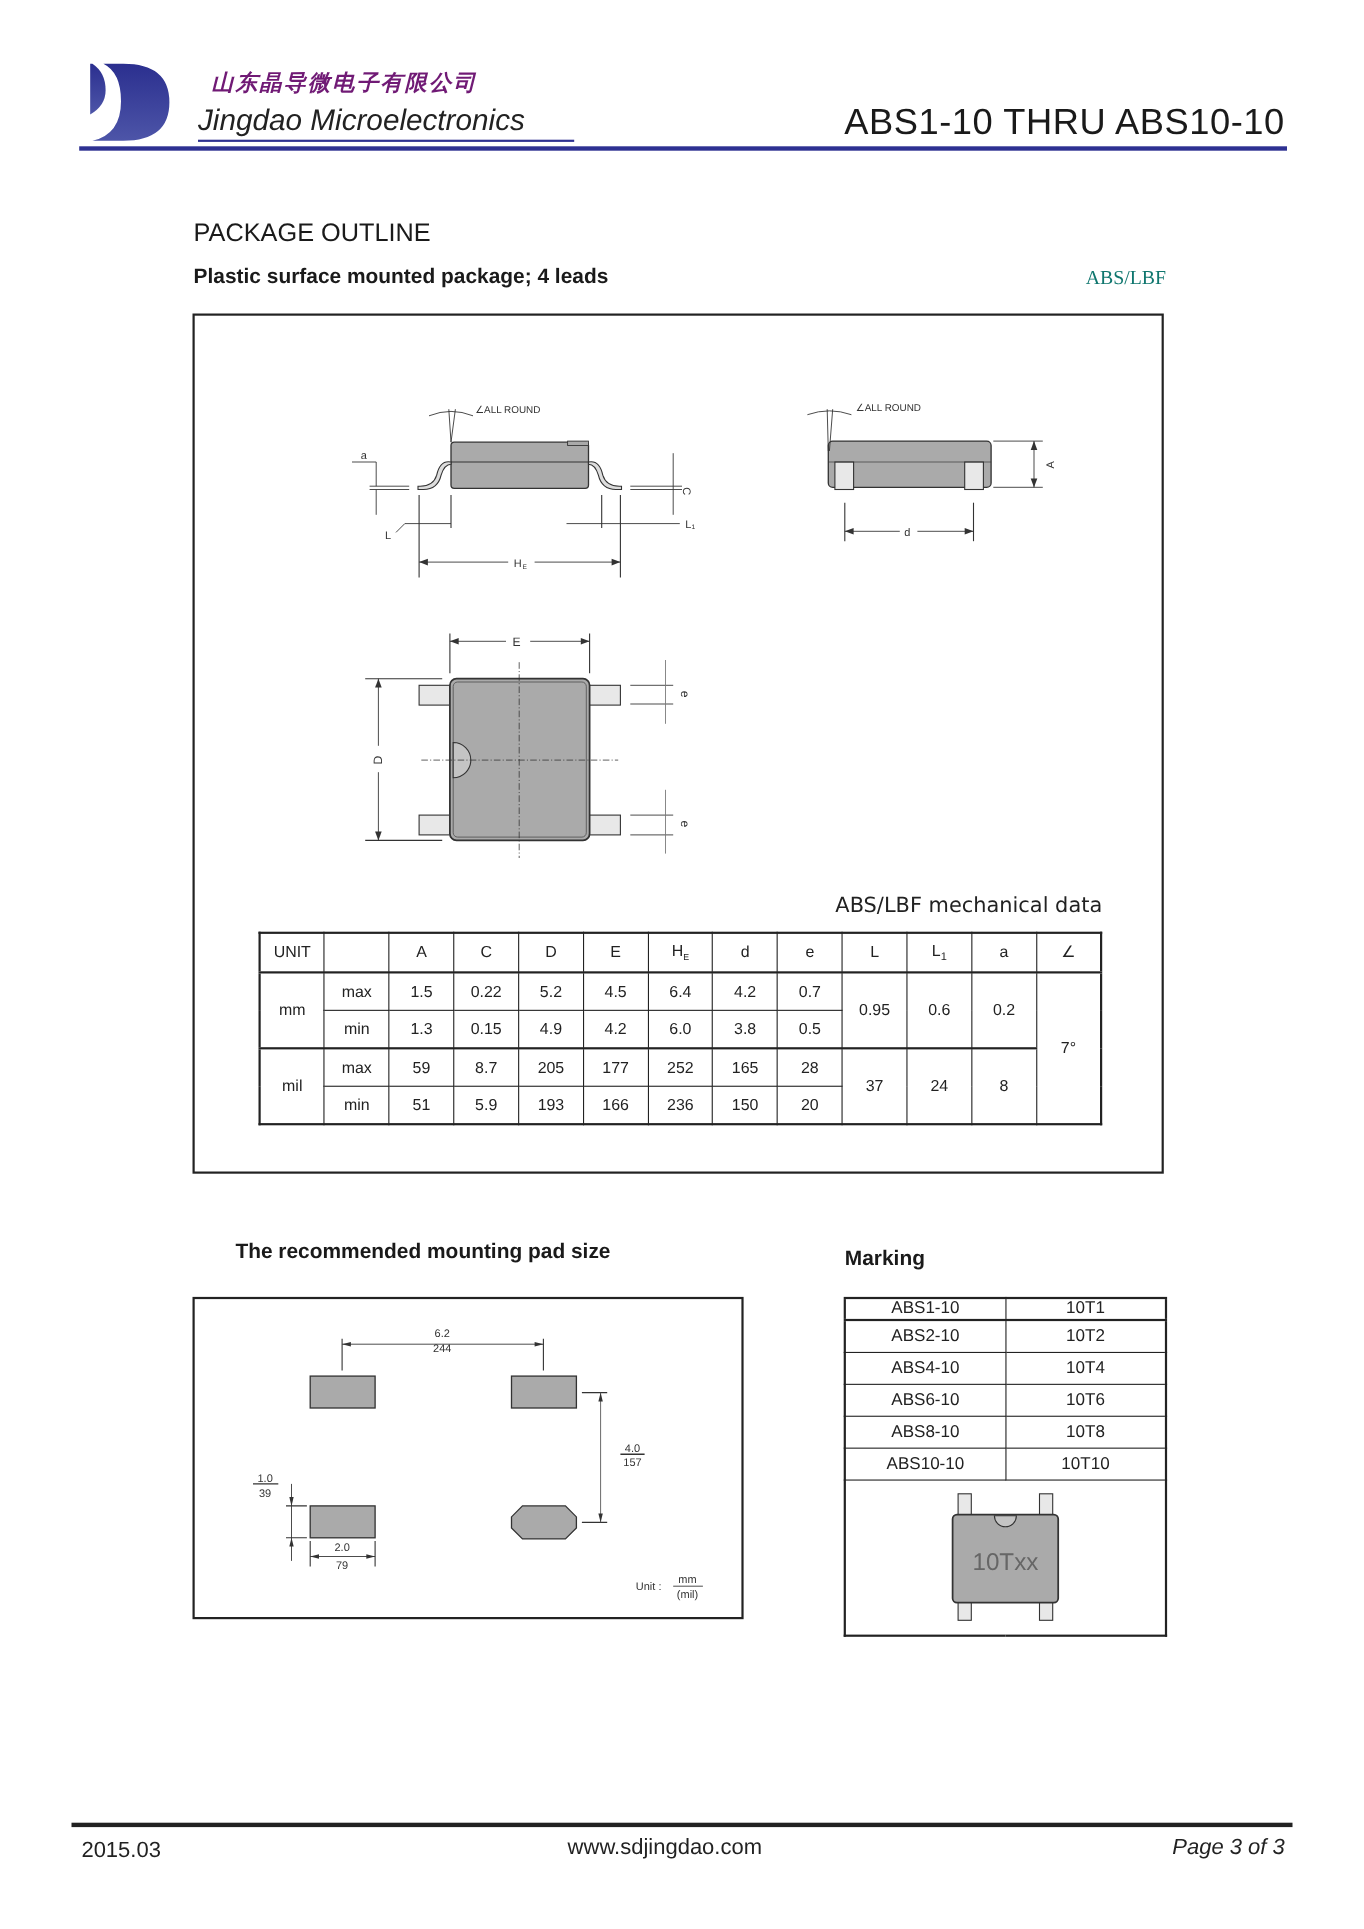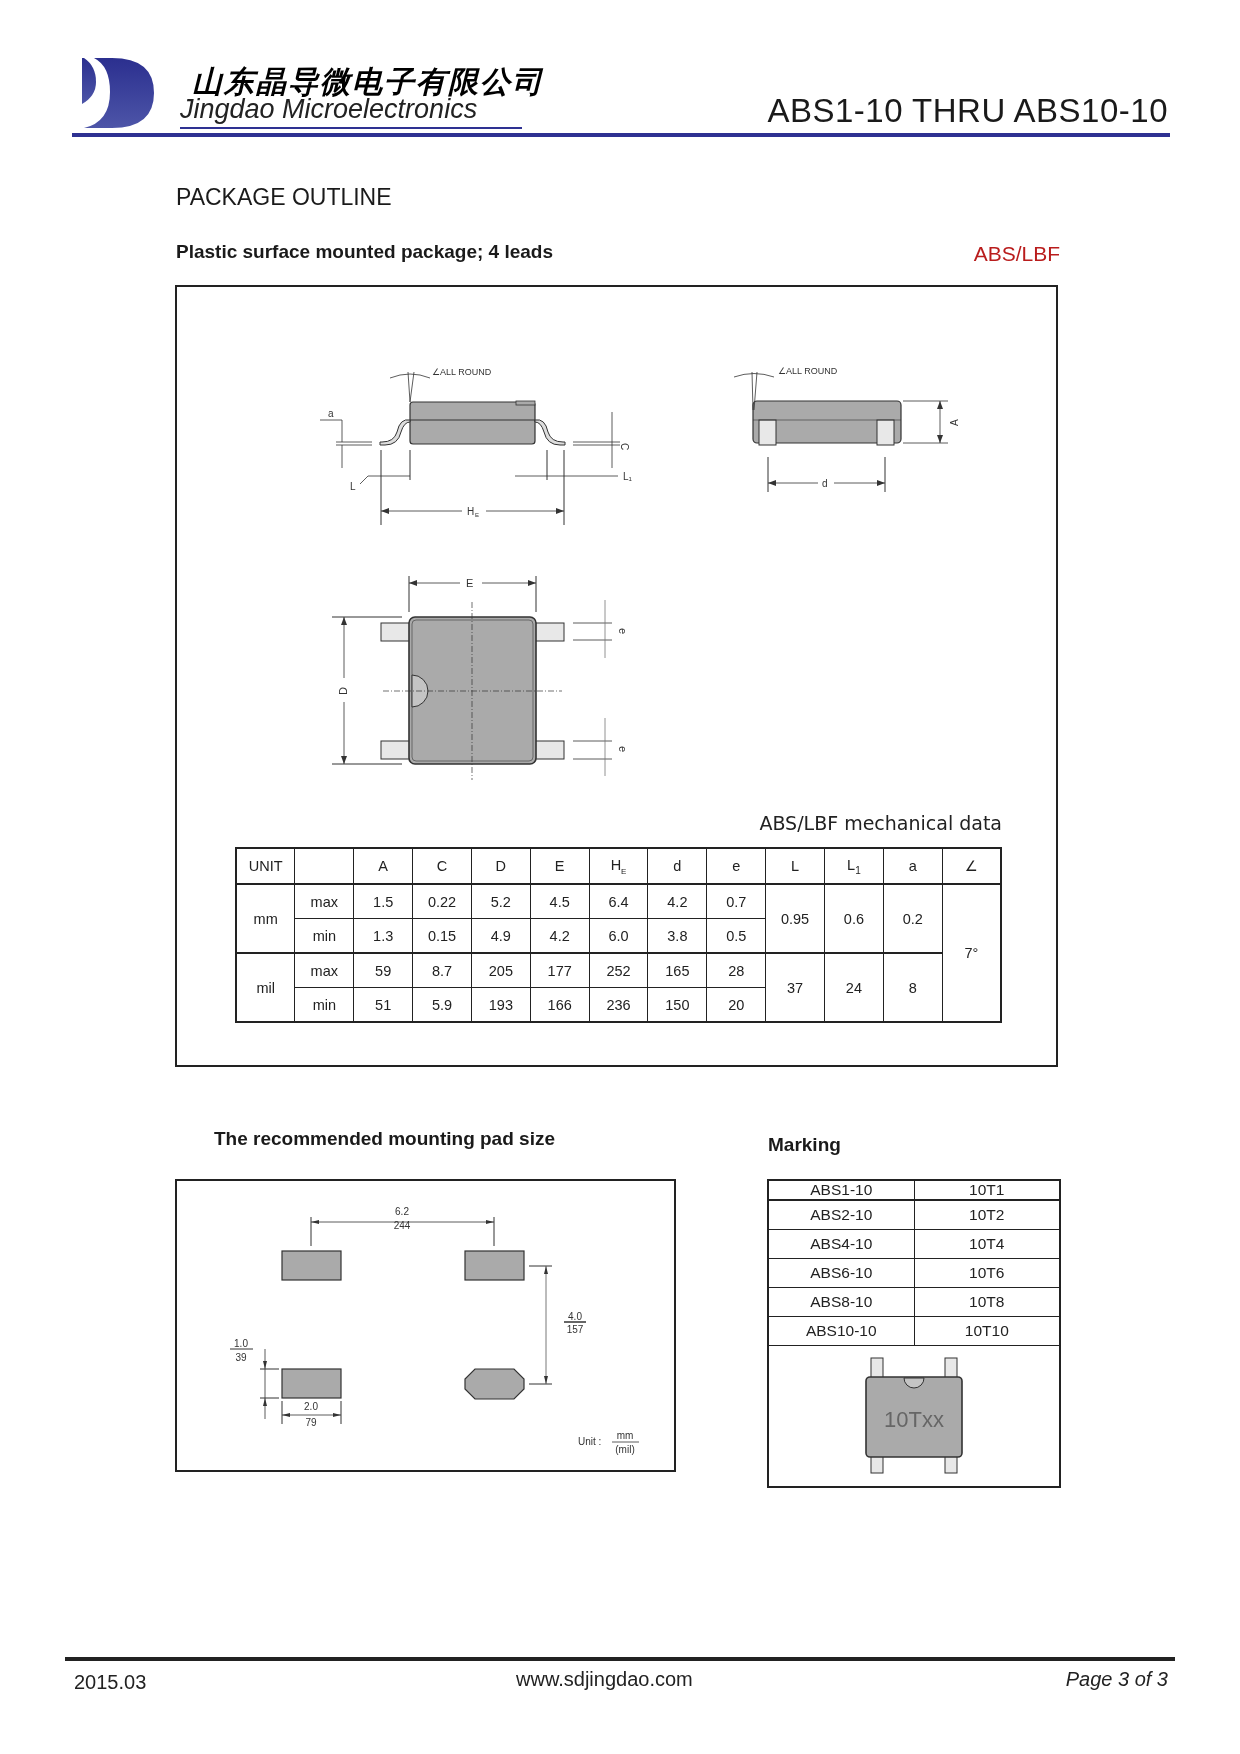--- a/index.html
+++ b/index.html
@@ -1,25 +1,25 @@
 <!DOCTYPE html>
 <html><head>
 <meta charset="utf-8">
 <style>
   html, body { margin: 0; padding: 0; background: #fff; }
   body { width: 1240px; height: 1754px; position: relative; overflow: hidden;
          font-family: "Liberation Sans", "DejaVu Sans", sans-serif; color: #1a1a1a; }
   .abs { position: absolute; }
-  .logo-cn { font-size: 30px; font-style: italic; letter-spacing: 2px; font-weight: bold; color: #000000; }
+  .logo-cn { font-size: 20px; font-style: italic; letter-spacing: 2px; font-weight: bold; color: #701a75; }
   .logo-en { font-size: 27px; font-style: italic; color: #222; }
   .doc-title { font-size: 33px; color: #1a1a1a; letter-spacing: 0.5px; }
   .hr-blue { background: #2e3192; }
   .sec-title { font-size: 23px; color: #1a1a1a; }
   .sub-title { font-size: 19px; font-weight: bold; color: #1a1a1a; }
-  .pkg-code { font-size: 21px; color: #b91c1c; font-family: Liberation Sans, sans-serif; }
+  .pkg-code { font-size: 18px; color: #0f766e; font-family: Liberation Serif, serif; }
   .box { border: 2px solid #222; box-sizing: border-box; }
   table.mech { border-collapse: collapse; font-size: 14.5px; color: #222; }
   table.mech td { border: 1.5px solid #222; text-align: center; height: 33px; padding: 0; }
   table.mark { border-collapse: collapse; font-size: 15.5px; color: #222; }
   table.mark td { border: 1.5px solid #222; text-align: center; padding: 0; }
   .mech-caption { font-size: 19px; font-family: "DejaVu Sans", sans-serif; color: #222; }
   .footer { font-size: 20px; color: #222; text-align: center; }
   svg text { font-family: "Liberation Sans", "DejaVu Sans", sans-serif; fill: #333; }
 </style>
 </head>
@@ -36,21 +36,21 @@
     <path d="M2 2 L2 48 Q16 40 16 26 Q16 10 4 2 Z" fill="url(#lg)"></path>
     <path d="M14 2 L32 2 Q74 2 74 37 Q74 72 32 72 L4 72 Q30 66 30 36 Q30 10 14 2 Z" fill="url(#lg)"></path>
   </svg>
 </div>
 <div class="abs logo-cn" style="left:192px;top:62px;">山东晶导微电子有限公司</div>
 <div class="abs logo-en" style="left:180px;top:94px;">Jingdao Microelectronics</div>
 <div class="abs" style="left:180px;top:127px;width:342px;height:2px;background:#2e3192;"></div>
 <div class="abs doc-title" style="right:72px;top:92px;">ABS1-10  THRU  ABS10-10</div>
 <div class="abs hr-blue" style="left:72px;top:133px;width:1098px;height:4px;"></div>
 
-<div class="abs sec-title" style="left:176px;top:184px;">PACKAGE  OUTLINE</div>
+<div class="abs sec-title" style="left:176px;top:198px;">PACKAGE  OUTLINE</div>
 <div class="abs sub-title" style="left:176px;top:241px;">Plastic surface mounted package; 4 leads</div>
 <div class="abs pkg-code" style="right:180px;top:242px;">ABS/LBF</div>
 
 <div class="abs box" style="left:175px;top:285px;width:883px;height:782px;"></div>
 
 <svg class="abs" style="left:290px;top:350px;" width="370" height="180" viewBox="0 0 370 180">
 
   <rect x="120" y="52" width="125" height="42" rx="3" fill="#aaa" stroke="#333" stroke-width="1.2"></rect>
   <line x1="120" y1="70" x2="245" y2="70" stroke="#333" stroke-width="1"></line>
   <rect x="226" y="51" width="19" height="4" fill="#aaa" stroke="#333" stroke-width="0.8"></rect>

